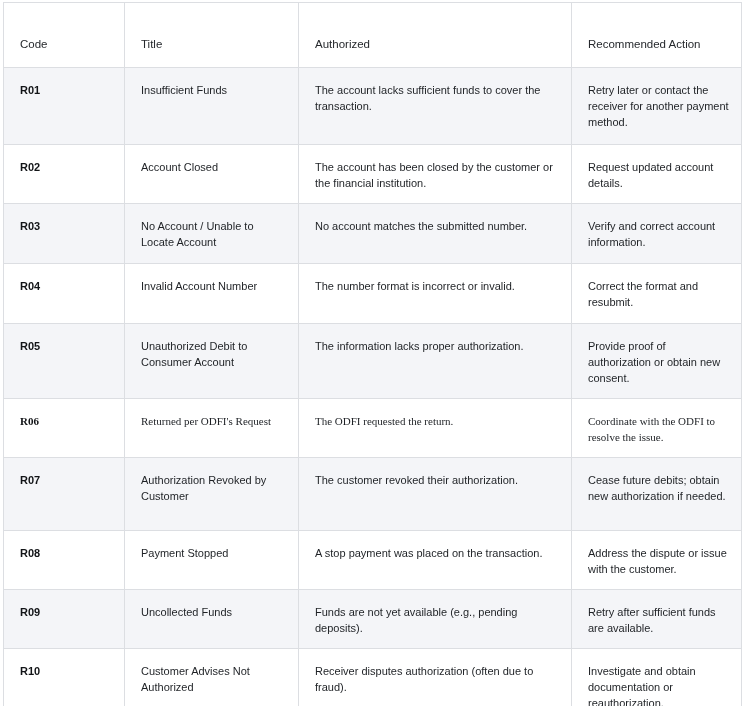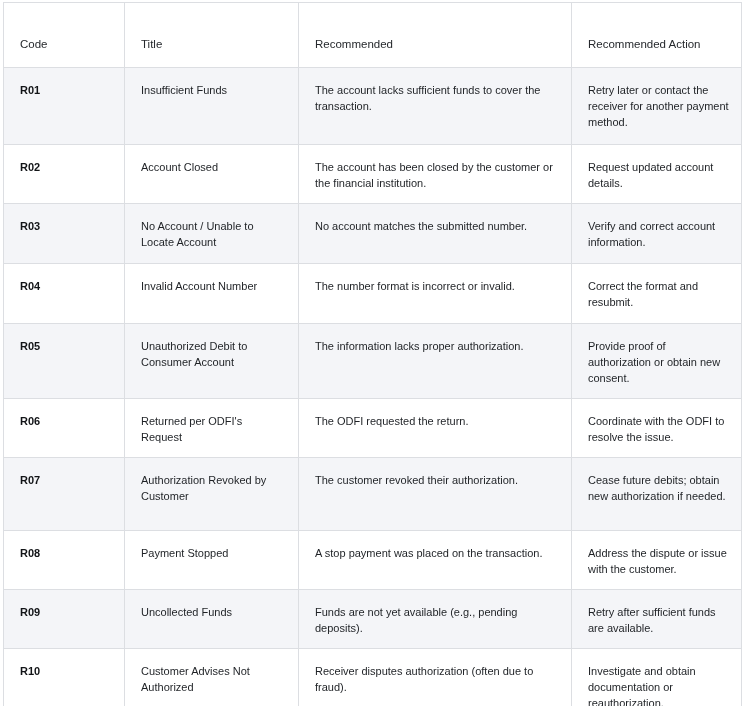--- a/index.html
+++ b/index.html
@@ -52,42 +52,42 @@
     font-weight: 700;
     color: #121417;
   }
 
   
   tbody tr:nth-child(1)  { height: 77px; }
   tbody tr:nth-child(2)  { height: 58px; }
   tbody tr:nth-child(3)  { height: 60px; }
   tbody tr:nth-child(4)  { height: 60px; }
   tbody tr:nth-child(5)  { height: 75px; }
-  tbody tr:nth-child(6)  { height: 57px; }
+  tbody tr:nth-child(6)  { height: 57px; font-family: Liberation Serif, serif; }
   tbody tr:nth-child(7)  { height: 73px; }
   tbody tr:nth-child(8)  { height: 46px; }
   tbody tr:nth-child(9)  { height: 58px; }
   tbody tr:nth-child(10) { height: 71px; }
 </style>
 </head>
 <body>
 
 <div class="table-wrap">
   <table class="return-codes">
     <colgroup>
       <col class="col-code">
       <col class="col-title">
       <col class="col-desc">
       <col class="col-action">
     </colgroup>
     <thead>
       <tr>
         <th>Code</th>
         <th>Title</th>
-        <th>Recommended</th>
+        <th>Authorized</th>
         <th>Recommended Action</th>
       </tr>
     </thead>
     <tbody id="table-body">
   <tr>
     <td class="code-cell">R01</td>
     <td class="title-cell">Insufficient Funds</td>
     <td class="description-cell">The account lacks sufficient funds to cover the transaction.</td>
     <td class="action-cell">Retry later or contact the receiver for another payment method.</td>
   </tr>

